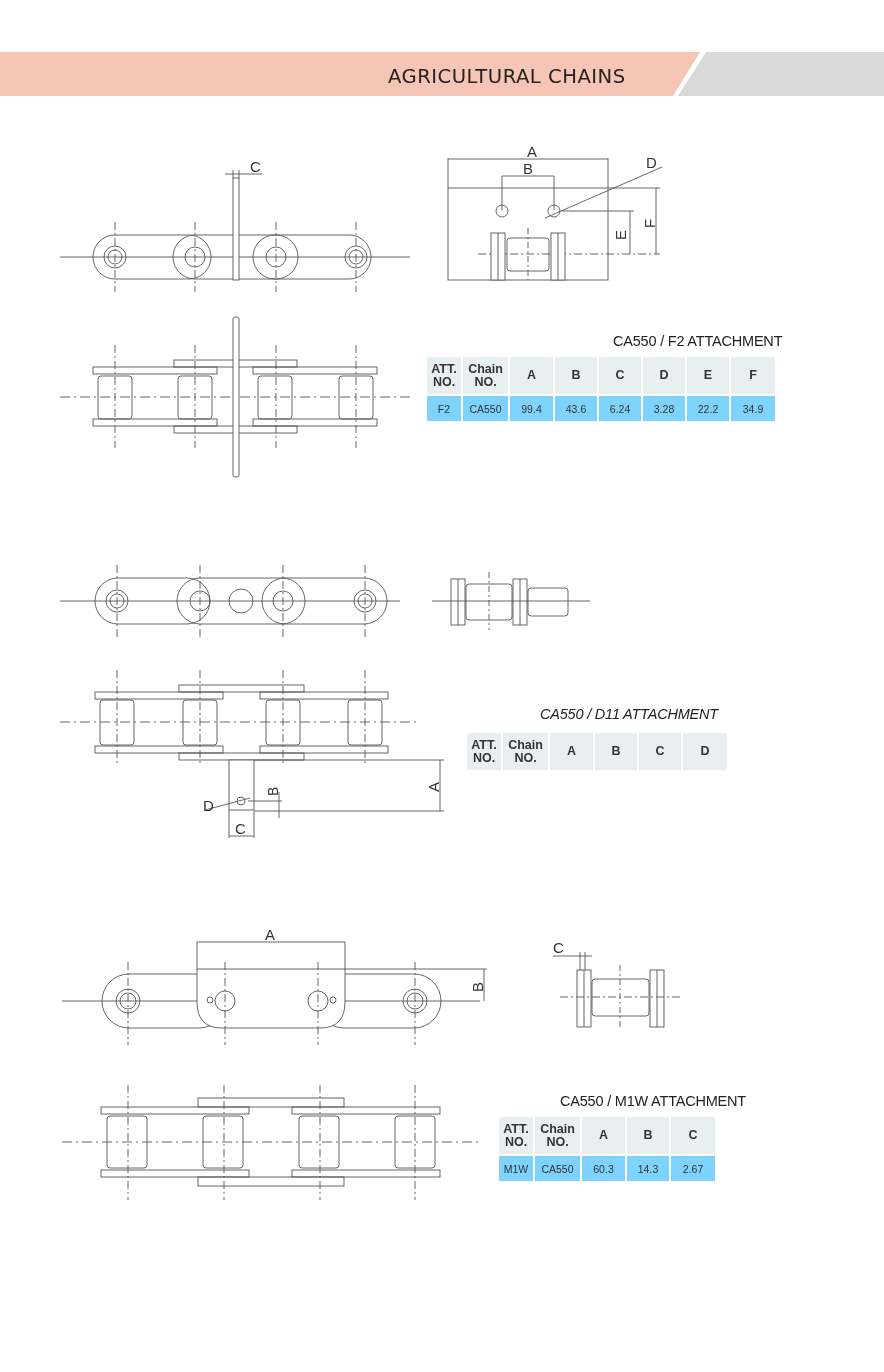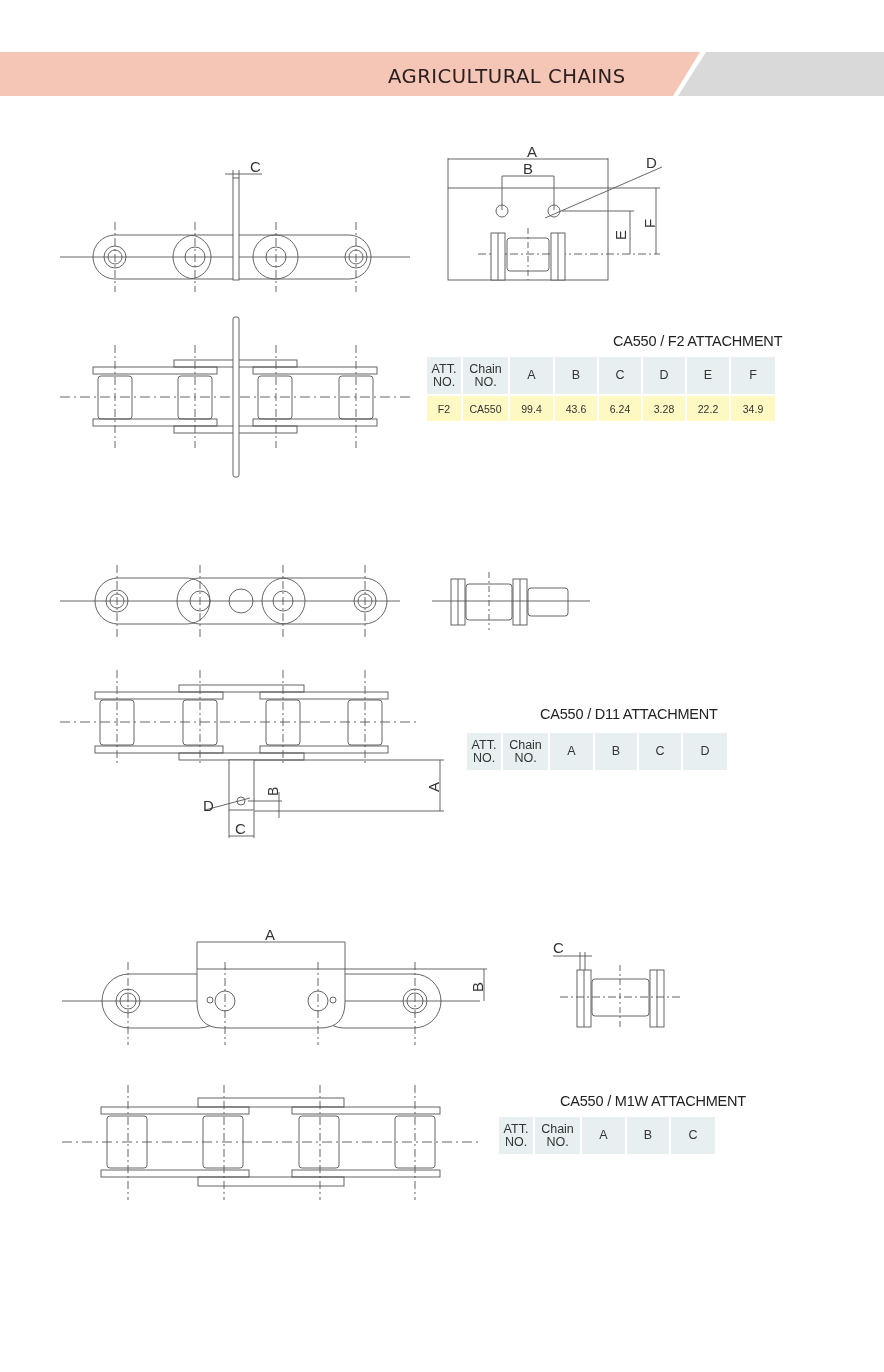--- a/index.html
+++ b/index.html
@@ -3,22 +3,22 @@
 <meta charset="utf-8">
 <style>
   html, body { margin:0; padding:0; background:#ffffff; }
   body { width:884px; height:1372px; position:relative; overflow:hidden; font-family:"Liberation Sans", sans-serif; }
   .banner { position:absolute; left:0; top:52px; width:884px; height:44px; }
   .banner svg { position:absolute; left:0; top:0; }
   .banner-title { position:absolute; left:388px; top:64px; font-family:"DejaVu Sans", sans-serif; font-size:20px; letter-spacing:0.5px; color:#2a2020; transform:scaleX(0.98); transform-origin:left; white-space:nowrap; }
   .drawing { position:absolute; left:0; top:0; }
   .tbl-title { position:absolute; font-family:"Liberation Sans", sans-serif; font-size:14.5px; color:#222; white-space:nowrap; letter-spacing:-0.2px; }
   table.spec { position:absolute; border-collapse:separate; border-spacing:2px; font-family:"Liberation Sans", sans-serif; }
-  table.spec th { background:#e8eff1; color:#333; font-weight:normal; font-size:12.5px; line-height:13px; text-align:center; height:37px; padding:0;margin-top:21px; }
-  table.spec td { background:#fef9c3; color:#333; font-size:10.5px; text-align:center; height:25px; padding:0; }
+  table.spec th { background:#e8eff1; color:#333; font-weight:bold; font-size:12.5px; line-height:13px; text-align:center; height:37px; padding:0;margin-top:21px; }
+  table.spec td { background:#7dd3fc; color:#333; font-size:10.5px; text-align:center; height:25px; padding:0; }
 </style>
 </head>
 <body>
 
 <div class="banner">
   <svg width="884" height="44" viewBox="0 0 884 44">
     <polygon points="0,0 700,0 673,44 0,44" fill="#f5c5b5"></polygon>
     <polygon points="706,0 884,0 884,44 678,44" fill="#d9d9d9"></polygon>
   </svg>
 </div>
@@ -236,21 +236,21 @@
     <td>99.4</td>
     <td>43.6</td>
     <td>6.24</td>
     <td>3.28</td>
     <td>22.2</td>
     <td>34.9</td>
   </tr>
 </tbody>
   </table>
 
-<div class="tbl-title" style="left:540px; top:706px;">CA550 / D11 ATTACHMENT</div>
+<div class="tbl-title" style="left:540px; top:706px;font-style:italic;">CA550 / D11 ATTACHMENT</div>
 <table class="spec" style="left:465px; top:731px;">
   <tbody>
       <tr>
     <th style="width:34px"><span>ATT.</span><br><span>NO.</span></th>
     <th style="width:45px"><span>Chain</span><br><span>NO.</span></th>
     <th style="width:43px">A</th>
     <th style="width:42px">B</th>
     <th style="width:42px">C</th>
     <th style="width:44px">D</th>
   </tr>
@@ -260,14 +260,21 @@
 <div class="tbl-title" style="left:528px; top:1093px;margin-left:32px;">CA550 / M1W ATTACHMENT</div>
 <table class="spec" style="left:497px; top:1115px;">
   <tbody>
       <tr>
     <th style="width:34px"><span>ATT.</span><br><span>NO.</span></th>
     <th style="width:45px"><span>Chain</span><br><span>NO.</span></th>
     <th style="width:43px">A</th>
     <th style="width:42px">B</th>
     <th style="width:44px">C</th>
   </tr>
+  <tr>
+    <td>M1W</td>
+    <td>CA550</td>
+    <td>60.3</td>
+    <td>14.3</td>
+    <td>2.67</td>
+  </tr>
 </tbody>
   </table>
 
 </body></html>

